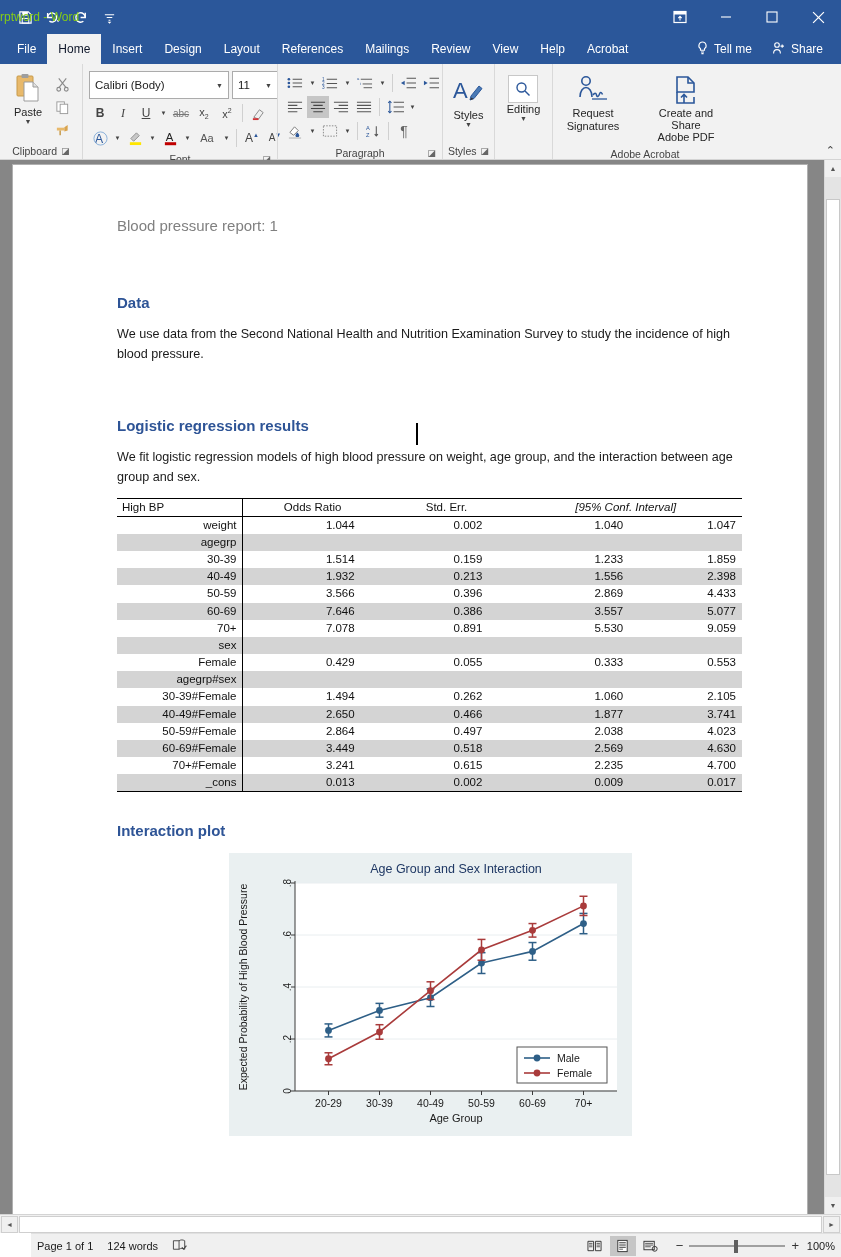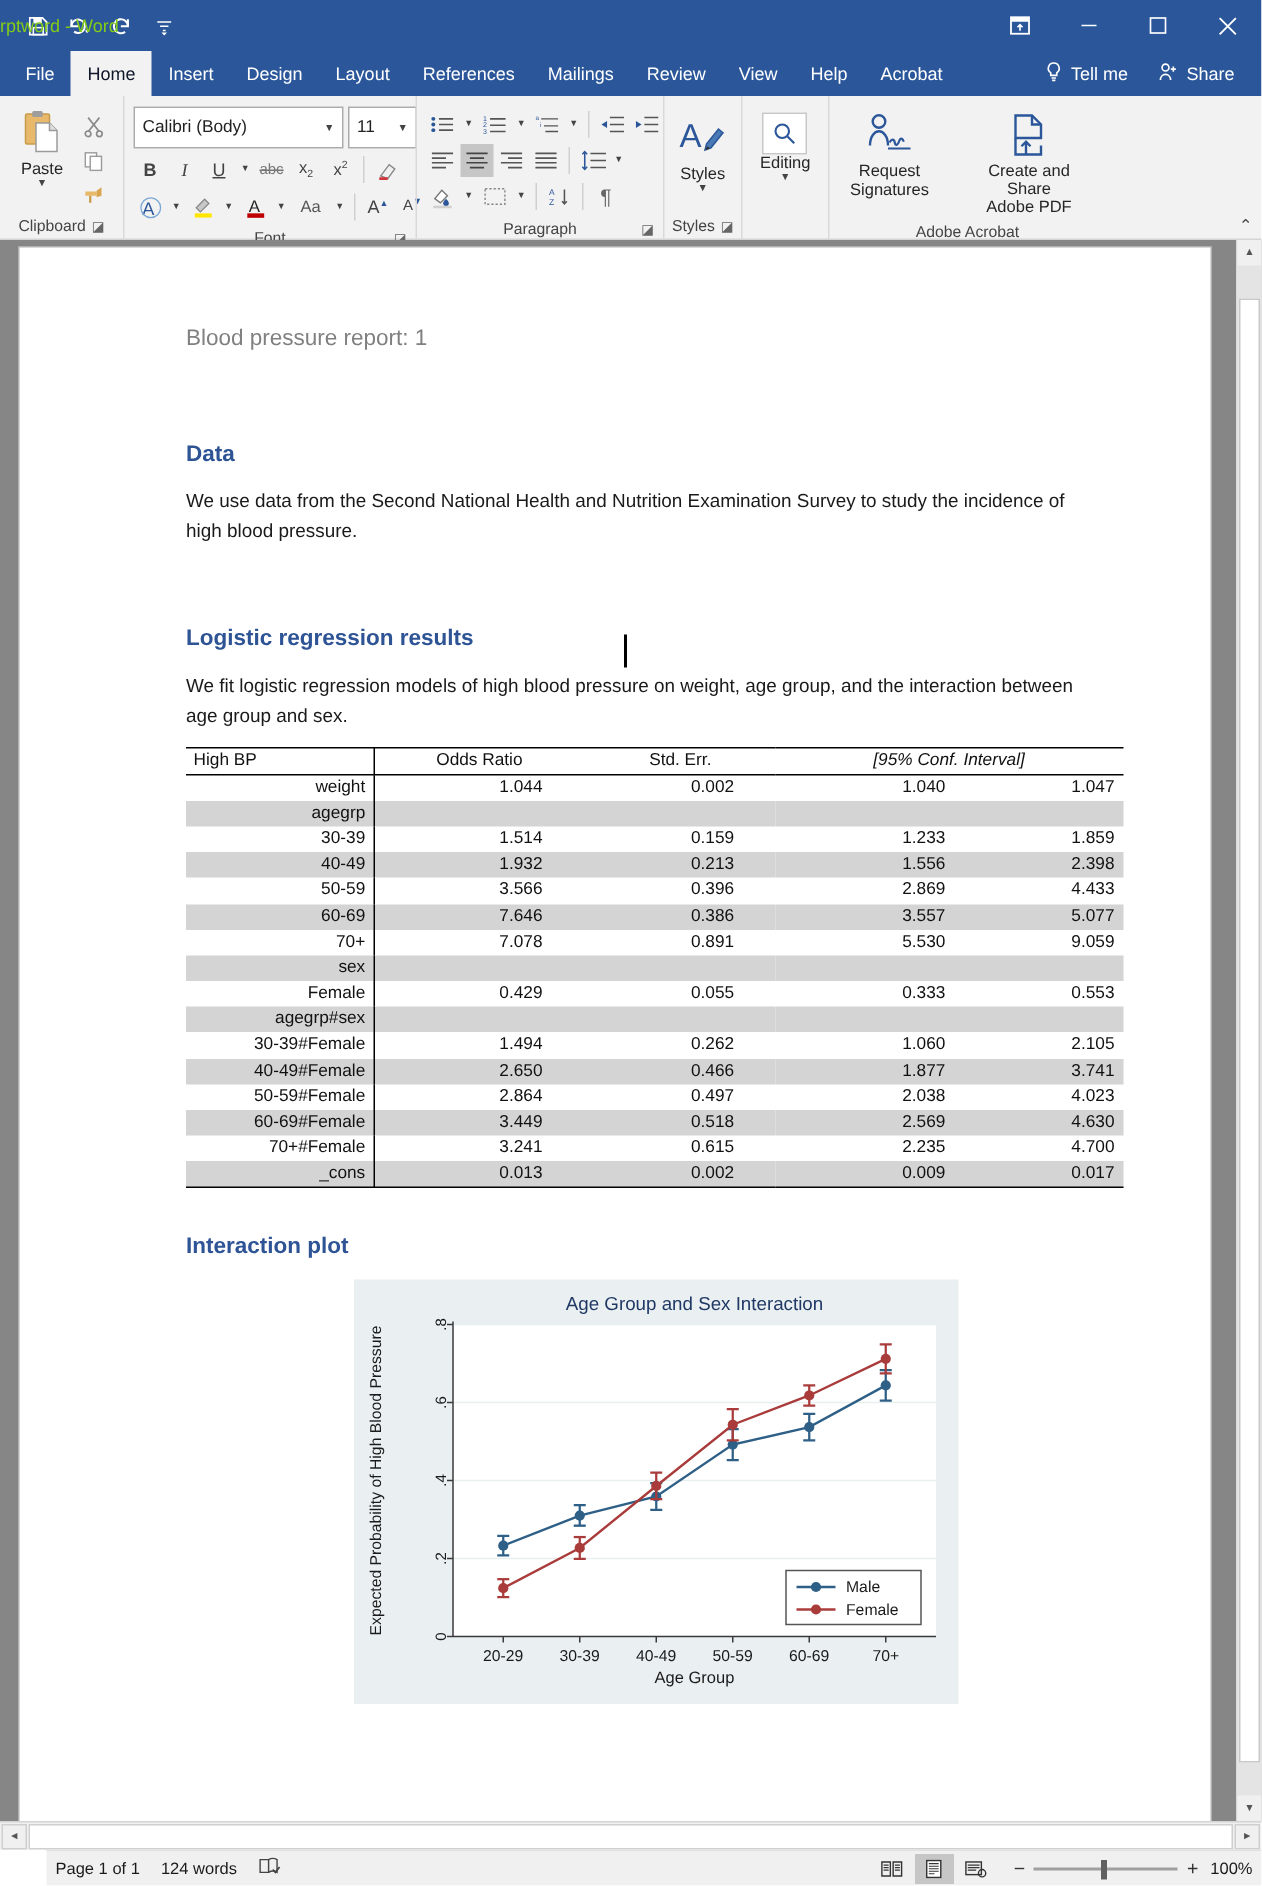--- a/index.html
+++ b/index.html
@@ -93,21 +93,21 @@
   
   .docarea {
     flex: 1; background: #7f7f7f; position: relative; display: flex;
     overflow: hidden;
   }
   .docscroll { flex: 1; position: relative; background: #868686; overflow: hidden; }
   .page {
     position: absolute; left: 13px; top: 5px; width: 794px; height: 1060px;
     background: #fff; box-shadow: 0 0 0 1px #b0b0b0;
   }
-  .page-inner { padding: 52px 70px 0 111px; }
+  .page-inner { padding: 52px 70px 0 85px; margin-left: 19px; }
 
   .doc-title { font-size: 15px; color: #808080; margin-bottom: 60px; }
   h2.heading {
     font-size: 15px; color: #2e5496; font-weight: bold; margin: 0 0 14px 0;
   }
   .para { font-size: 12.6px; color: #1a1a1a; line-height: 1.58; margin-bottom: 10px; }
   .spacer-l { height: 42px; }
   .spacer-m { height: 30px; }
 
   

